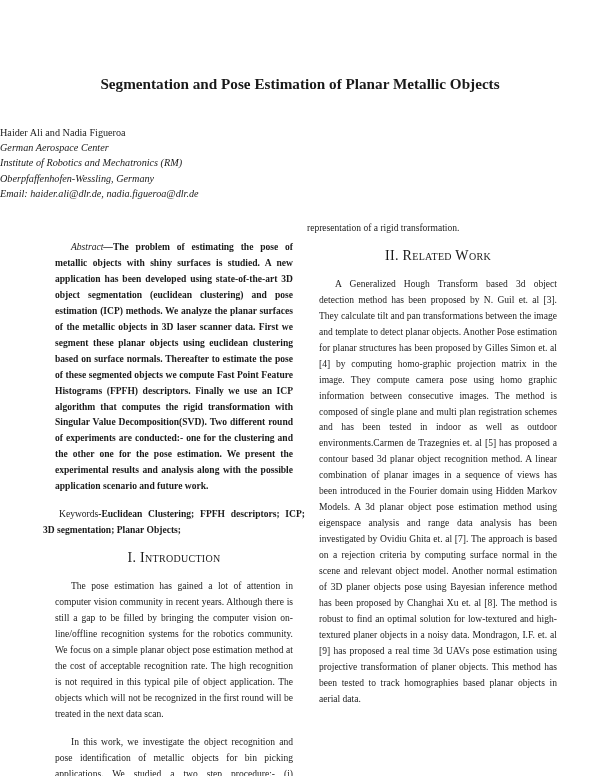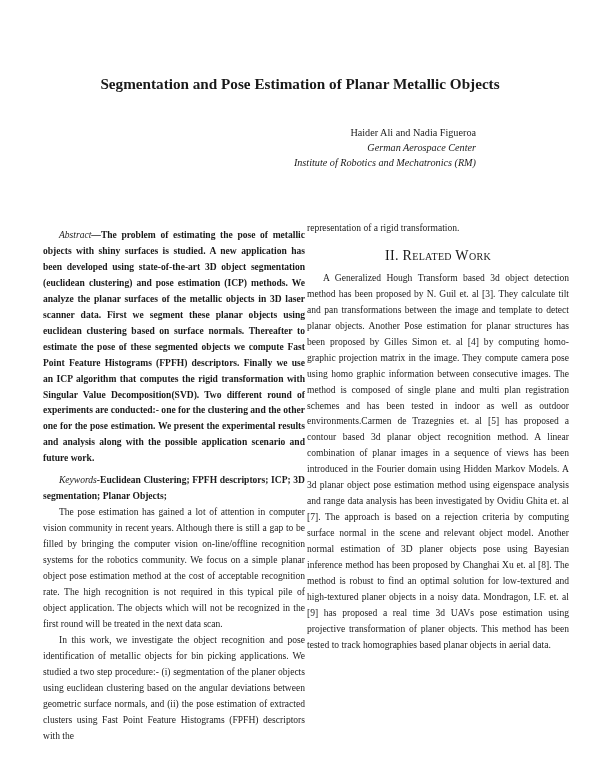--- a/index.html
+++ b/index.html
@@ -1,44 +1,47 @@
 <!DOCTYPE html>
 <html><head>
 <meta charset="utf-8">
 <style>
   html, body { margin: 0; padding: 0; background: #ffffff; }
   body { width: 600px; height: 776px; position: relative; overflow: hidden; font-family: "Liberation Serif", "DejaVu Serif", serif; color: #1a1a1a; }
   .title { position: absolute; top: 75px; left: 0; width: 600px; text-align: center; font-weight: bold; font-size: 15.2px; letter-spacing: 0; }
-  .authors { position: absolute; top: 125px; left: 0; width: 476px; text-align: right; font-size: 10.2px; line-height: 15.2px; }
+  .authors { position: absolute; top: 125px; left: 0; width: 476px; text-align: left; font-size: 10.2px; line-height: 15.2px; }
   .authors .it { font-style: italic; }
   .col { position: absolute; top: 227px; width: 262px; font-size: 9.55px; line-height: 15.95px; text-align: justify; }
   .col.left { left: 43px; }
   .col.right { left: 307px; top: 220px; }
-  .abstract { font-weight: bold; text-indent: 16px; margin: 0; }
+  .abstract { font-weight: bold; text-indent: 16px; margin: 12px; }
   .abstract .lead { font-style: italic; font-weight: normal; }
   .keywords { font-weight: bold; text-indent: 16px; margin: 6px 0 0 0; }
-  .keywords .lead { font-style: italic; font-weight: normal; }
+  .keywords .lead { font-weight: normal; }
   .sec { text-align: center; font-variant: small-caps; margin: 12px 0 6px 0; font-size: 14px; letter-spacing: 0.3px; }
-  p.body { margin: 0; text-indent: 16px; }
+  p.body { margin: 12px; text-indent: 16px; }
   p.noind { margin: 0; text-indent: 0; }
 </style>
 </head>
 <body>
 
 <div class="title">Segmentation and Pose Estimation of Planar Metallic Objects</div>
 
 <div class="authors">
   <div>Haider Ali and Nadia Figueroa</div>
   <div class="it">German Aerospace Center</div>
   <div class="it">Institute of Robotics and Mechatronics (RM)</div>
+  <div class="it">Oberpfaffenhofen-Wessling, Germany</div>
+  <div class="it">Email: haider.ali@dlr.de, nadia.figueroa@dlr.de</div>
 </div>
 
 <div class="col left">
   <p class="abstract"><span class="lead">Abstract</span><span>—The problem of estimating the pose of metallic objects with shiny surfaces is studied. A new application has been developed using state-of-the-art 3D object segmentation (euclidean clustering) and pose estimation (ICP) methods. We analyze the planar surfaces of the metallic objects in 3D laser scanner data. First we segment these planar objects using euclidean clustering based on surface normals. Thereafter to estimate the pose of these segmented objects we compute Fast Point Feature Histograms (FPFH) descriptors. Finally we use an ICP algorithm that computes the rigid transformation with Singular Value Decomposition(SVD). Two different round of experiments are conducted:- one for the clustering and the other one for the pose estimation. We present the experimental results and analysis along with the possible application scenario and future work.</span></p>
   <p class="keywords"><span class="lead">Keywords</span><span>-Euclidean Clustering; FPFH descriptors; ICP; 3D segmentation; Planar Objects;</span></p>
+  <div class="sec">I. Introduction</div>
   <p class="body">The pose estimation has gained a lot of attention in computer vision community in recent years. Although there is still a gap to be filled by bringing the computer vision on-line/offline recognition systems for the robotics community. We focus on a simple planar object pose estimation method at the cost of acceptable recognition rate. The high recognition is not required in this typical pile of object application. The objects which will not be recognized in the first round will be treated in the next data scan.</p>
   <p class="body">In this work, we investigate the object recognition and pose identification of metallic objects for bin picking applications. We studied a two step procedure:- (i) segmentation of the planer objects using euclidean clustering based on the angular deviations between geometric surface normals, and (ii) the pose estimation of extracted clusters using Fast Point Feature Histograms (FPFH) descriptors with the</p>
 </div>
 
 <div class="col right">
   <p class="noind">representation of a rigid transformation.</p>
   <div class="sec">II. Related Work</div>
   <p class="body">A Generalized Hough Transform based 3d object detection method has been proposed by N. Guil et. al [3]. They calculate tilt and pan transformations between the image and template to detect planar objects. Another Pose estimation for planar structures has been proposed by Gilles Simon et. al [4] by computing homo-graphic projection matrix in the image. They compute camera pose using homo graphic information between consecutive images. The method is composed of single plane and multi plan registration schemes and has been tested in indoor as well as outdoor environments.Carmen de Trazegnies et. al [5] has proposed a contour based 3d planar object recognition method. A linear combination of planar images in a sequence of views has been introduced in the Fourier domain using Hidden Markov Models. A 3d planar object pose estimation method using eigenspace analysis and range data analysis has been investigated by Ovidiu Ghita et. al [7]. The approach is based on a rejection criteria by computing surface normal in the scene and relevant object model. Another normal estimation of 3D planer objects pose using Bayesian inference method has been proposed by Changhai Xu et. al [8]. The method is robust to find an optimal solution for low-textured and high-textured planer objects in a noisy data. Mondragon, I.F. et. al [9] has proposed a real time 3d UAVs pose estimation using projective transformation of planer objects. This method has been tested to track homographies based planar objects in aerial data.</p>
 </div>
 

